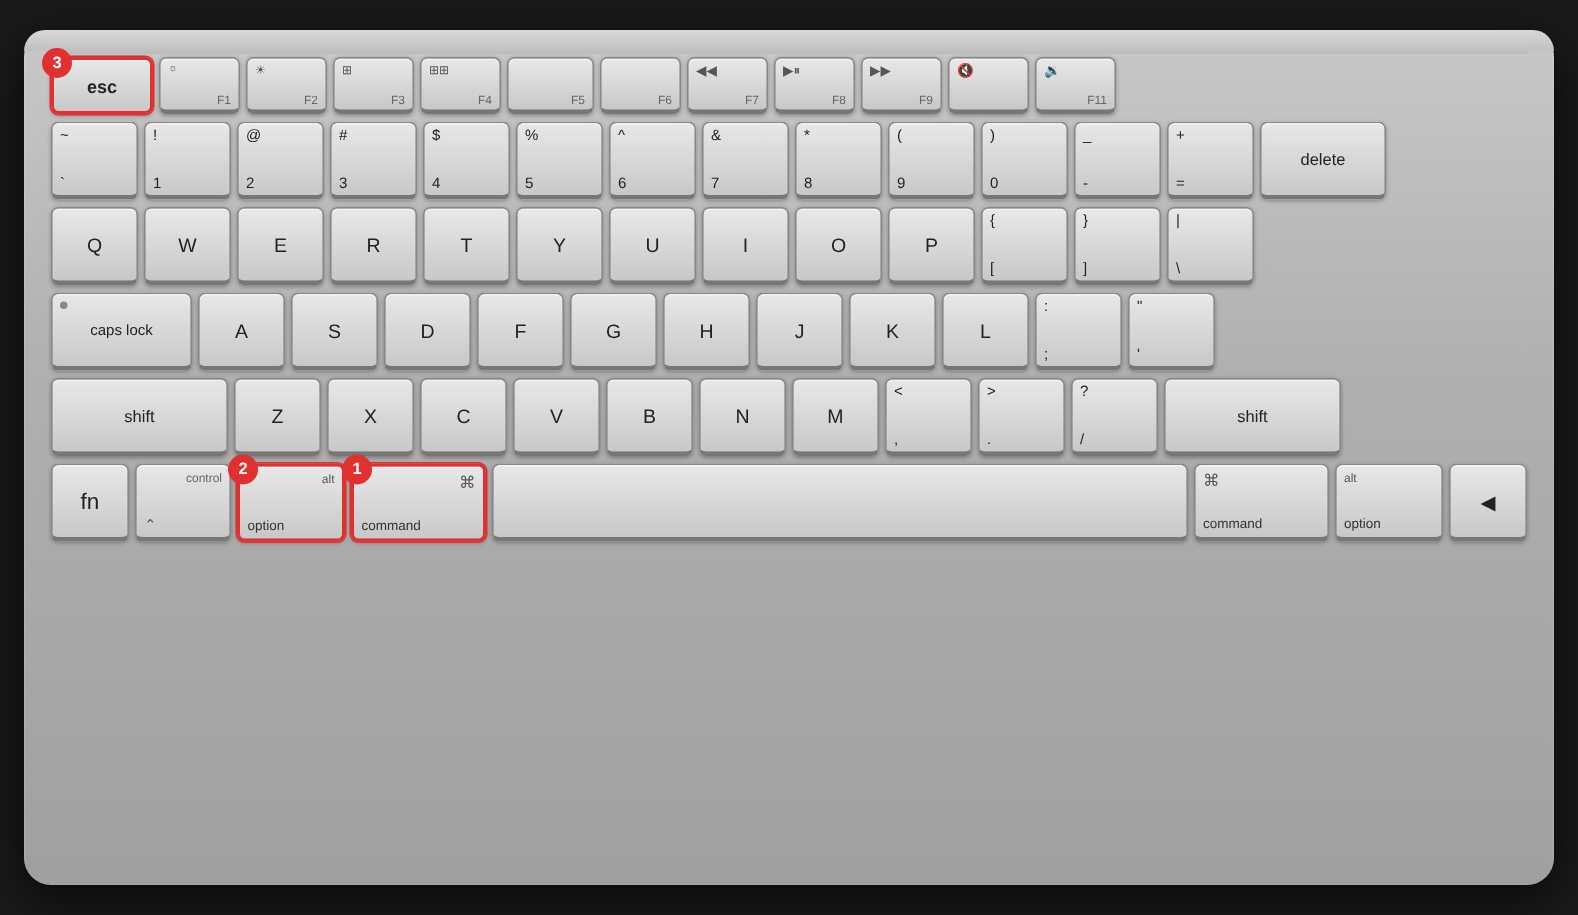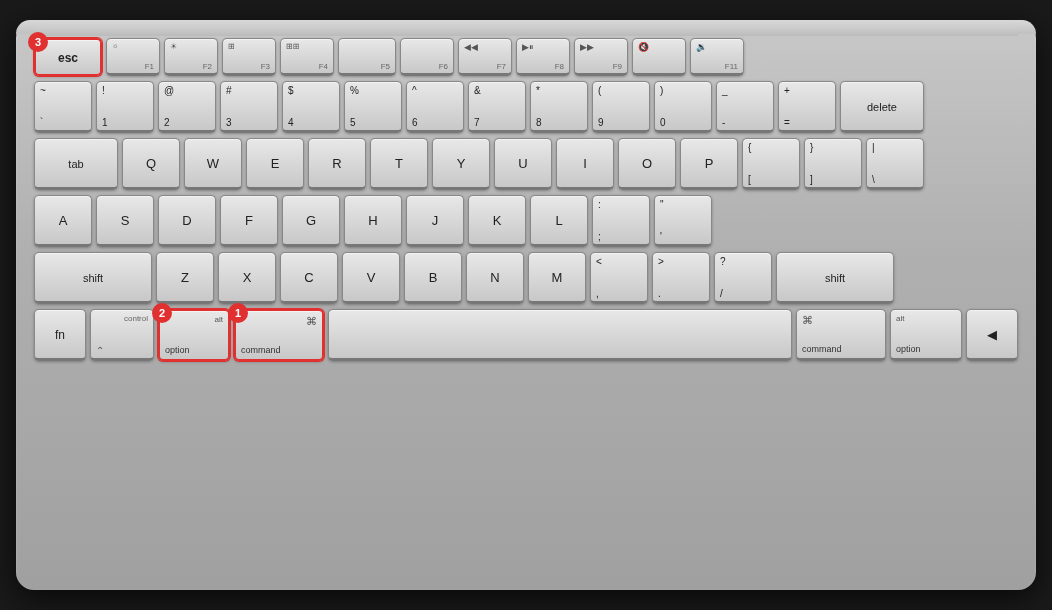--- a/index.html
+++ b/index.html
@@ -271,23 +271,20 @@
         <span class="top">+</span>
         <span class="bottom">=</span>
       </div>
     </div>
     <div class="key" style="width:84px">
       <div class="center-label" style="font-size:11px;">delete</div>
     </div>
   </div>
 
   <div class="key-row">
-    <div class="key" style="width:84px">
-      <div class="center-label" style="font-size:11px;">tab</div>
-    </div>
     <div class="key" style="width:58px">
         <div class="center-label">Q</div>
       </div>
     <div class="key" style="width:58px">
         <div class="center-label">W</div>
       </div>
     <div class="key" style="width:58px">
         <div class="center-label">E</div>
       </div>
     <div class="key" style="width:58px">
@@ -325,20 +322,24 @@
     </div>
     <div class="key" style="width:58px">
       <div class="dual">
         <span class="top">|</span>
         <span class="bottom">\</span>
       </div>
     </div>
   </div>
 
   <div class="key-row">
+    <div class="key" style="width:94px">
+      <div style="position:absolute;top:5px;left:5px;width:5px;height:5px;border-radius:50%;background:#888;"></div>
+      <div class="center-label" style="font-size:10px;">caps lock</div>
+    </div>
     <div class="key" style="width:58px">
         <div class="center-label">A</div>
       </div>
     <div class="key" style="width:58px">
         <div class="center-label">S</div>
       </div>
     <div class="key" style="width:58px">
         <div class="center-label">D</div>
       </div>
     <div class="key" style="width:58px">
@@ -416,21 +417,21 @@
         <span class="bottom">/</span>
       </div>
     </div>
     <div class="key" style="width:118px">
       <div class="center-label" style="font-size:11px;">shift</div>
     </div>
   </div>
 
   <div class="key-row">
     <div class="key" style="width:52px">
-      <div class="center-label" style="font-size:12px;">fn</div>
+      <div class="center-label" style="font-size:15px;">fn</div>
     </div>
     <div class="key" style="width:64px">
       <div style="font-size:8px;color:#666;position:absolute;top:4px;right:5px;">control</div>
       <div style="font-size:10px;color:#555;margin-top:auto;">⌃</div>
     </div>
     <div class="key highlighted" style="width:72px;position:relative">
       <div class="badge">2</div>
       <div style="font-size:8px;color:#555;position:absolute;top:4px;right:5px;">alt</div>
       <div style="font-size:9px;color:#333;position:absolute;bottom:4px;left:5px;">option</div>
     </div>

